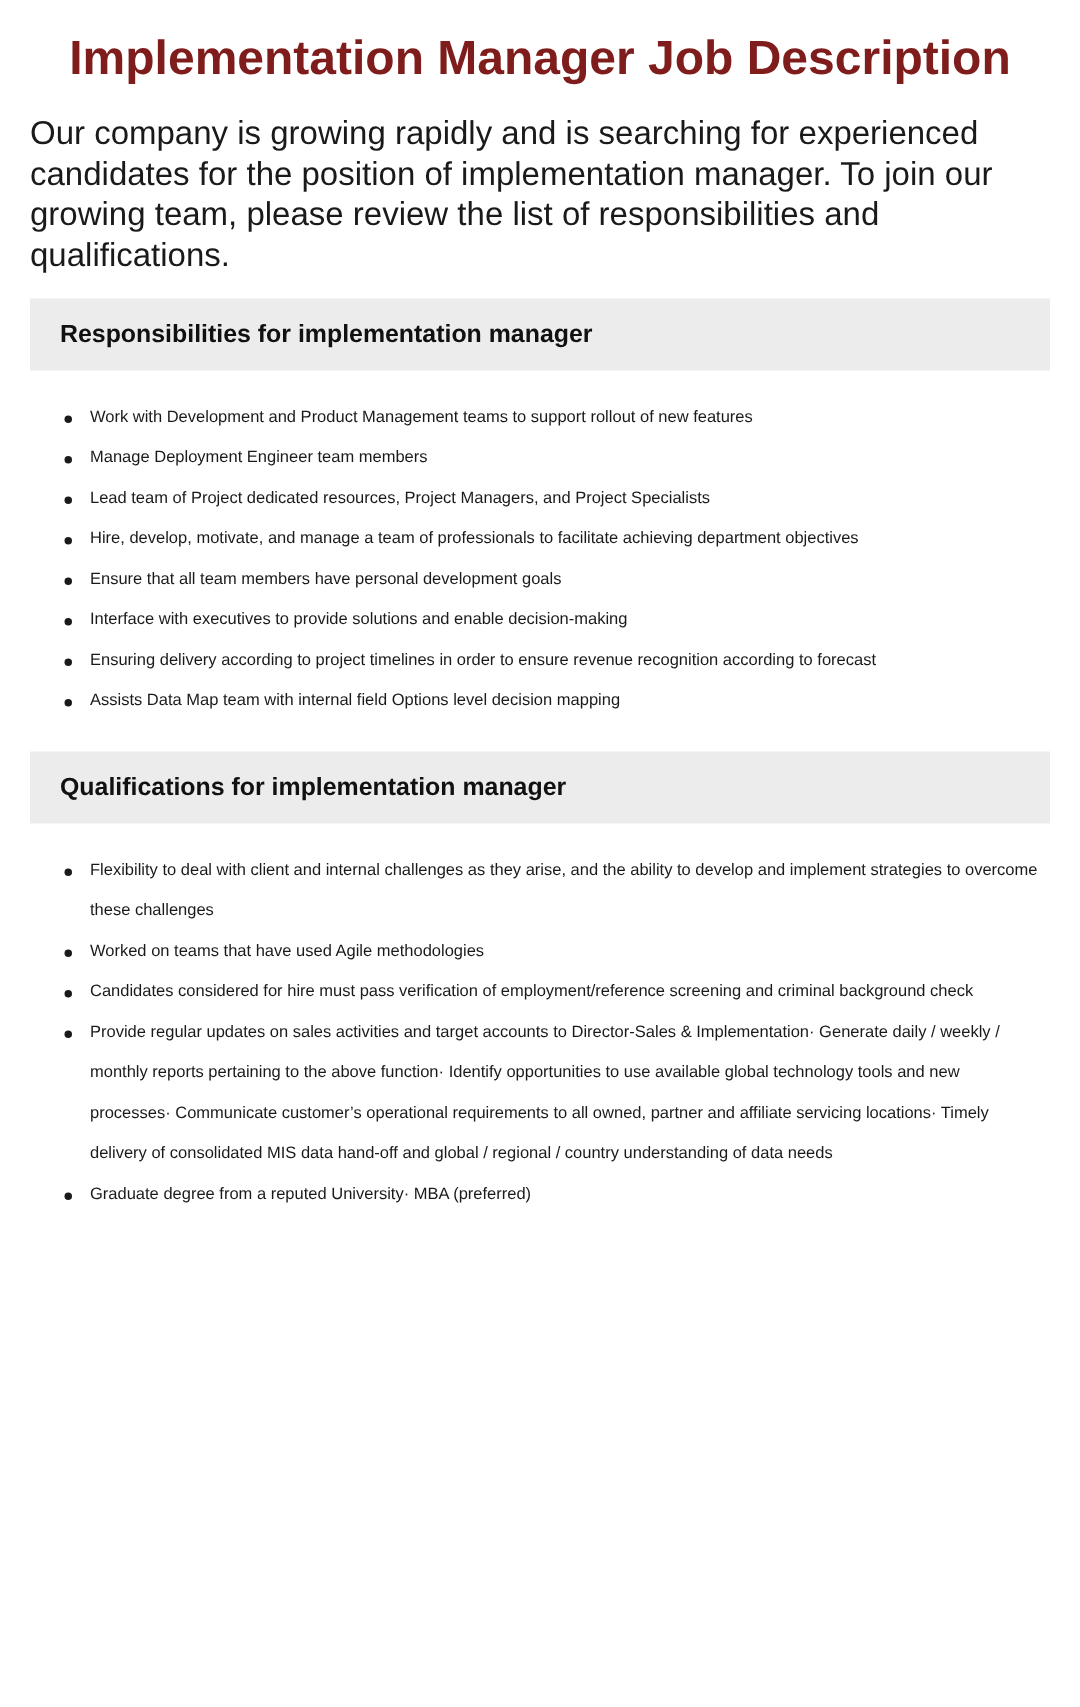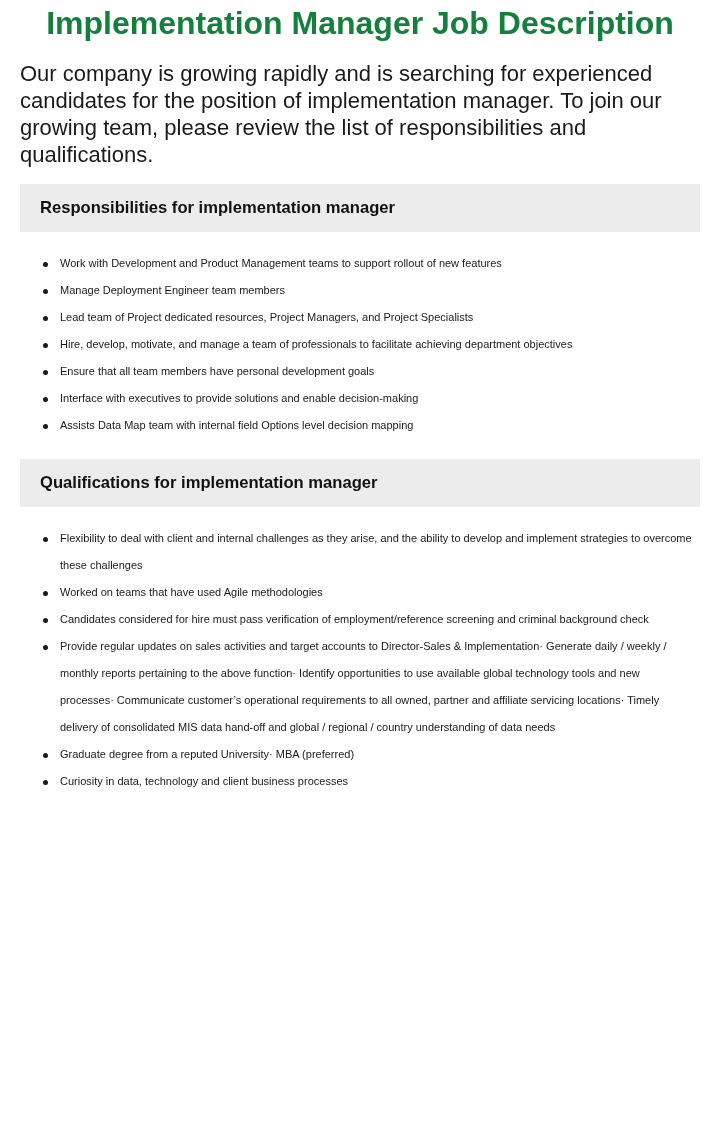--- a/index.html
+++ b/index.html
@@ -5,28 +5,28 @@
     html, body { margin: 0; padding: 0; background: #ffffff; }
     body {
       width: 720px;
       height: 1138px;
       overflow: hidden;
       font-family: "Liberation Sans", "DejaVu Sans", sans-serif;
       color: #111111;
     }
     .page { padding: 0 20px 0 20px; }
     h1 {
-      margin: 0;
+      margin: 15px;
       padding-top: 2px;
       font-size: 32px;
       line-height: 42px;
       font-weight: 700;
       text-align: center;
       letter-spacing: 0px;
-      color: #15803d;
+      color: #7f1d1d;
     }
     .intro {
       margin: 16px 0 0 0;
       font-size: 22px;
       line-height: 27px;
       color: #1a1a1a;
     }
     .section-band {
       margin-top: 16px;
       background: #ececec;
@@ -71,28 +71,28 @@
 
   <section>
     <div class="section-band">Responsibilities for implementation manager</div>
     <ul>
       <li>Work with Development and Product Management teams to support rollout of new features</li>
       <li>Manage Deployment Engineer team members</li>
       <li>Lead team of Project dedicated resources, Project Managers, and Project Specialists</li>
       <li>Hire, develop, motivate, and manage a team of professionals to facilitate achieving department objectives</li>
       <li>Ensure that all team members have personal development goals</li>
       <li>Interface with executives to provide solutions and enable decision-making</li>
+      <li>Ensuring delivery according to project timelines in order to ensure revenue recognition according to forecast</li>
       <li>Assists Data Map team with internal field Options level decision mapping</li>
     </ul>
   </section>
 
   <section>
     <div class="section-band q">Qualifications for implementation manager</div>
     <ul>
       <li>Flexibility to deal with client and internal challenges as they arise, and the ability to develop and implement strategies to overcome these challenges</li>
       <li>Worked on teams that have used Agile methodologies</li>
       <li>Candidates considered for hire must pass verification of employment/reference screening and criminal background check</li>
       <li>Provide regular updates on sales activities and target accounts to Director-Sales &amp; Implementation· Generate daily / weekly / monthly reports pertaining to the above function· Identify opportunities to use available global technology tools and new processes· Communicate customer’s operational requirements to all owned, partner and affiliate servicing locations· Timely delivery of consolidated MIS data hand-off and global / regional / country understanding of data needs</li>
       <li>Graduate degree from a reputed University· MBA (preferred)</li>
-      <li>Curiosity in data, technology and client business processes</li>
     </ul>
   </section>
 </div>
 
 </body></html>

